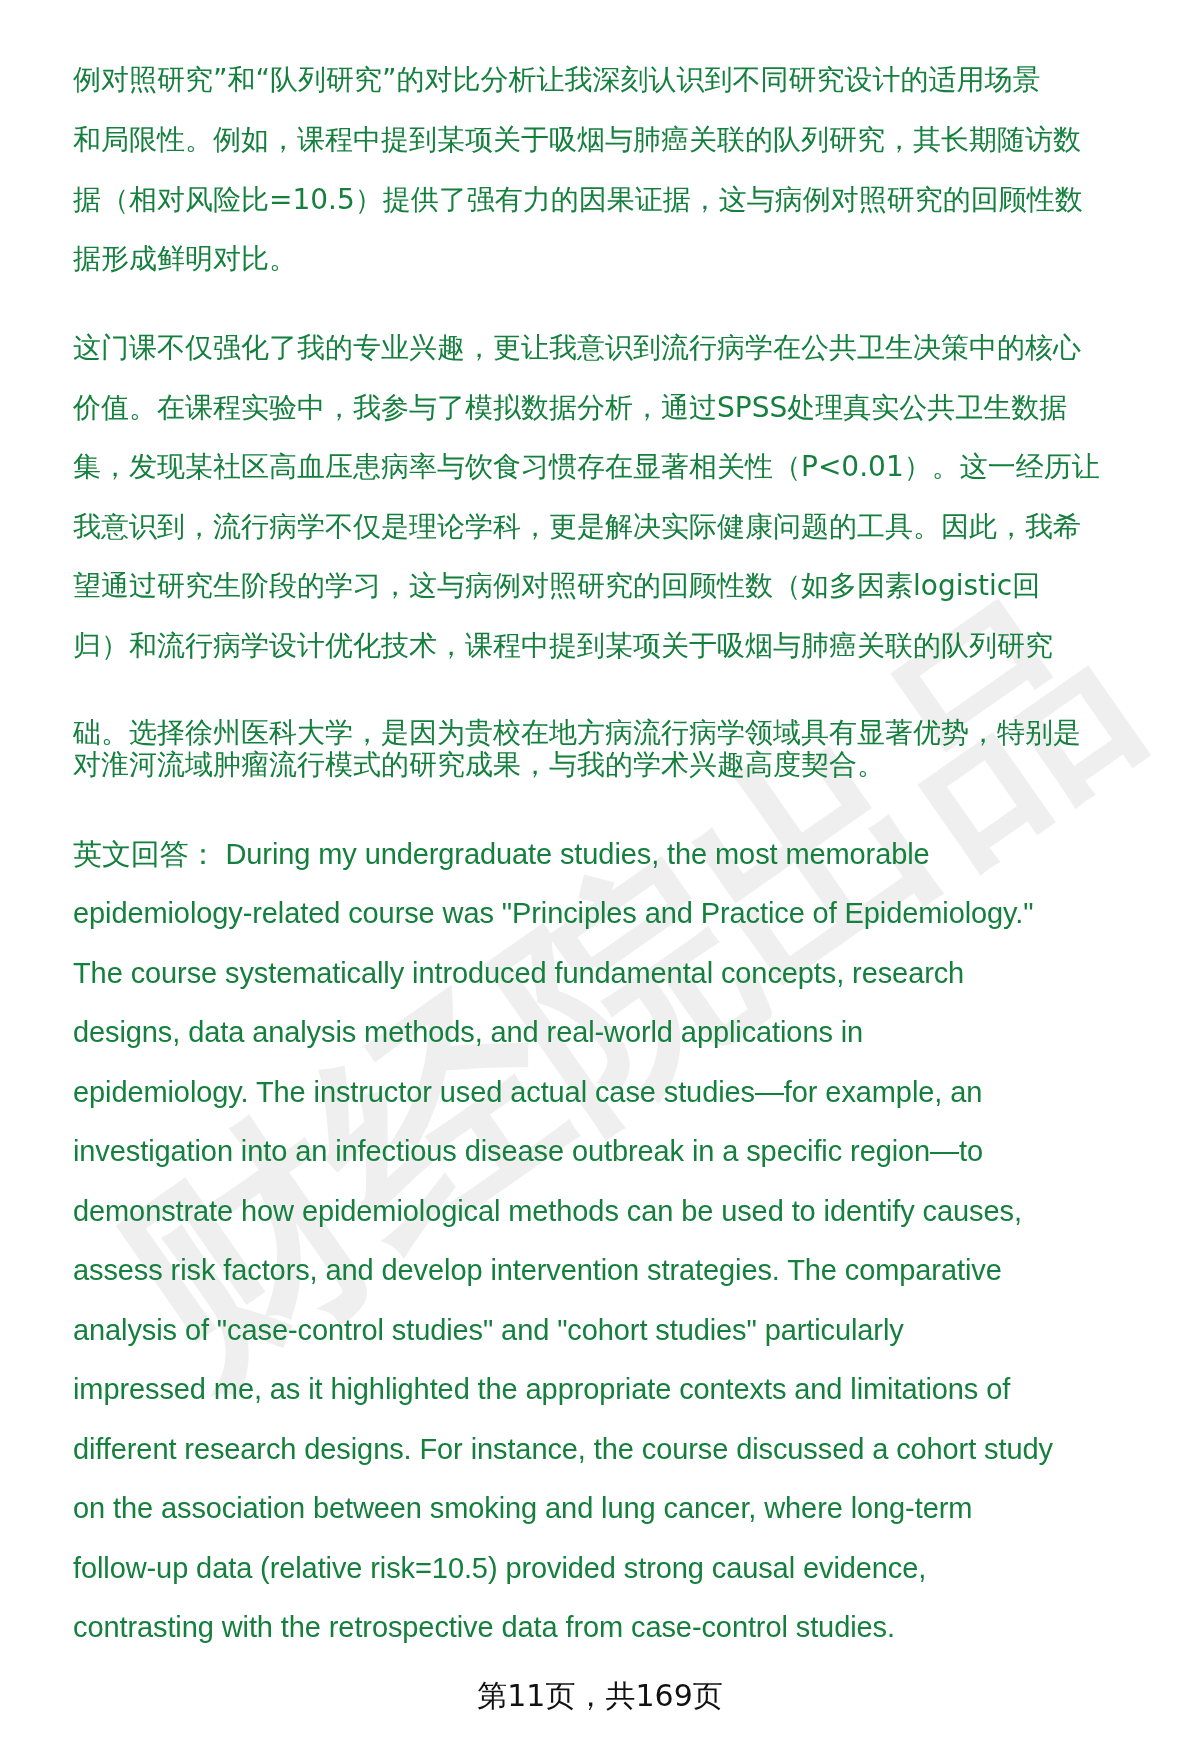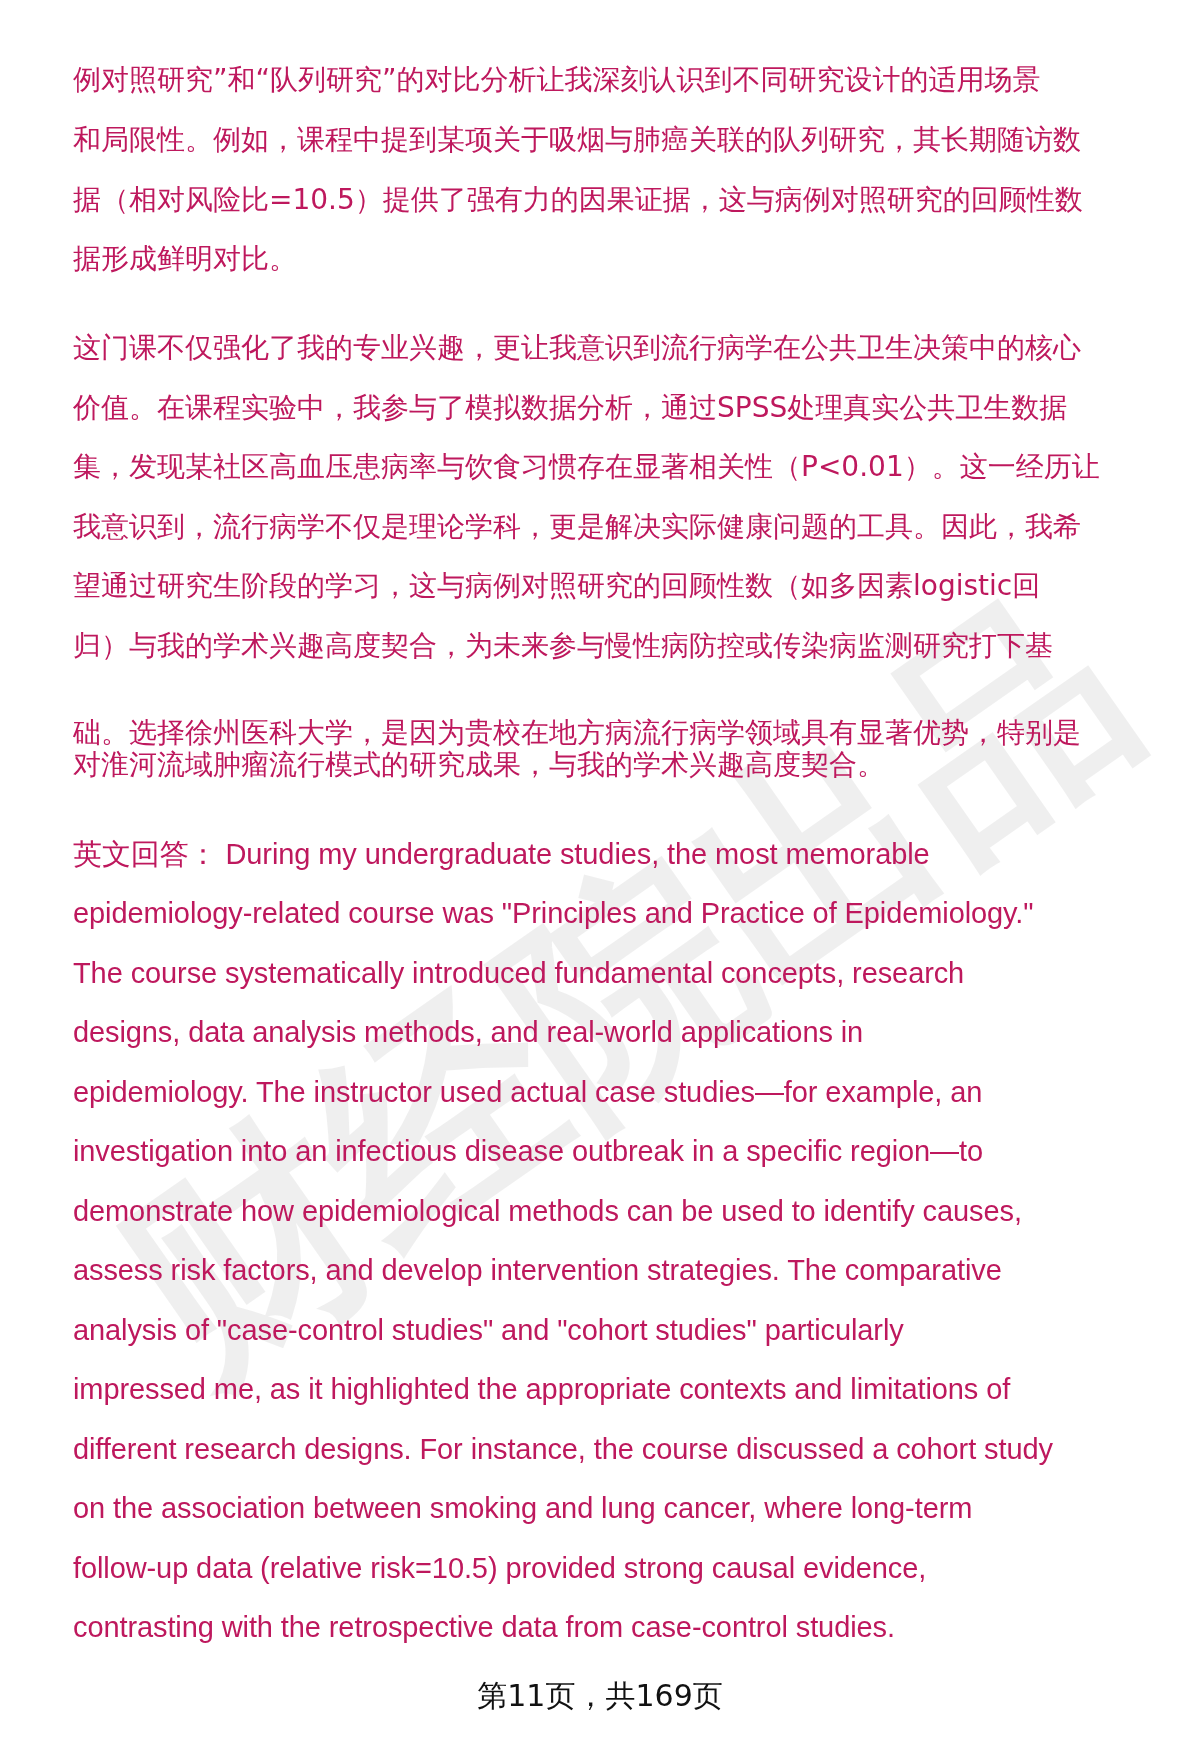--- a/index.html
+++ b/index.html
@@ -1,21 +1,21 @@
 <!DOCTYPE html>
 <html><head>
 <meta charset="utf-8">
 <style>
   html, body { margin:0; padding:0; background:#ffffff; }
   body { width:1200px; height:1755px; position:relative; overflow:hidden; }
   .page { position:absolute; left:0; top:0; width:1200px; height:1755px; background:#fff; }
   .line {
     position:absolute; left:73px; white-space:nowrap;
     font-family:"DejaVu Sans", "Liberation Sans", sans-serif;
-    color:#be185d; font-size:28px; line-height:40px; height:40px;
+    color:#15803d; font-size:28px; line-height:40px; height:40px;
   }
   .line.en { font-family:"Liberation Sans", "DejaVu Sans", sans-serif; font-size:29px; letter-spacing:-0.1px; }
   .footer {
     position:absolute; left:0; width:1200px; top:1676px; text-align:center;
     font-family:"DejaVu Sans", "Liberation Sans", sans-serif; font-size:30px; color:#111;
   }
   .watermark {
     position:absolute; left:180px; top:640px; width:900px; height:700px;
     pointer-events:none; opacity:0.06;
     font-family:"DejaVu Sans", sans-serif; font-size:230px; font-weight:bold; color:#000;
@@ -36,21 +36,21 @@
     <div class="line" style="top:180px">据（相对风险比=10.5）提供了强有力的因果证据，这与病例对照研究的回顾性数</div>
     <div class="line" style="top:239px">据形成鲜明对比。</div>
   </div>
 
   <div>
     <div class="line" style="top:328px">这门课不仅强化了我的专业兴趣，更让我意识到流行病学在公共卫生决策中的核心</div>
     <div class="line" style="top:388px">价值。在课程实验中，我参与了模拟数据分析，通过SPSS处理真实公共卫生数据</div>
     <div class="line" style="top:447px">集，发现某社区高血压患病率与饮食习惯存在显著相关性（P&lt;0.01）。这一经历让</div>
     <div class="line" style="top:507px">我意识到，流行病学不仅是理论学科，更是解决实际健康问题的工具。因此，我希</div>
     <div class="line" style="top:566px">望通过研究生阶段的学习，这与病例对照研究的回顾性数（如多因素logistic回</div>
-    <div class="line" style="top:626px">归）与我的学术兴趣高度契合，为未来参与慢性病防控或传染病监测研究打下基</div>
+    <div class="line" style="top:626px">归）和流行病学设计优化技术，课程中提到某项关于吸烟与肺癌关联的队列研究</div>
     <div class="line" style="top:713px">础。选择徐州医科大学，是因为贵校在地方病流行病学领域具有显著优势，特别是</div>
     <div class="line" style="top:745px">对淮河流域肿瘤流行模式的研究成果，与我的学术兴趣高度契合。</div>
   </div>
 
   <div>
     <div class="line en" style="top:834px">英文回答： During my undergraduate studies, the most memorable</div>
     <div class="line en" style="top:893px">epidemiology-related course was "Principles and Practice of Epidemiology."</div>
     <div class="line en" style="top:953px">The course systematically introduced fundamental concepts, research</div>
     <div class="line en" style="top:1012px">designs, data analysis methods, and real-world applications in</div>
     <div class="line en" style="top:1072px">epidemiology. The instructor used actual case studies—for example, an</div>

